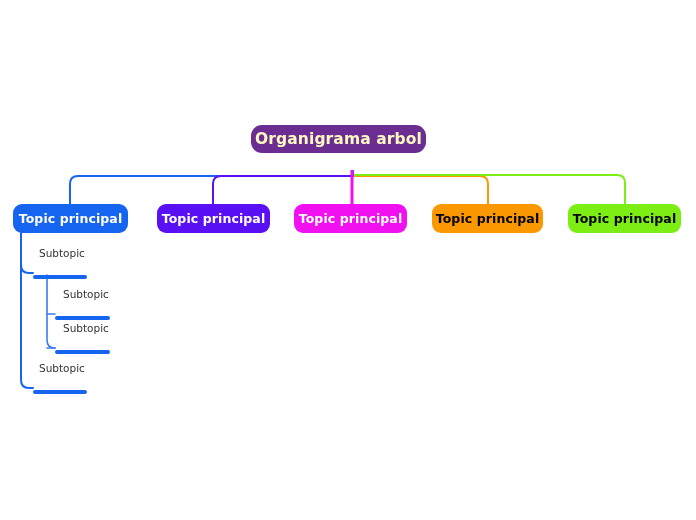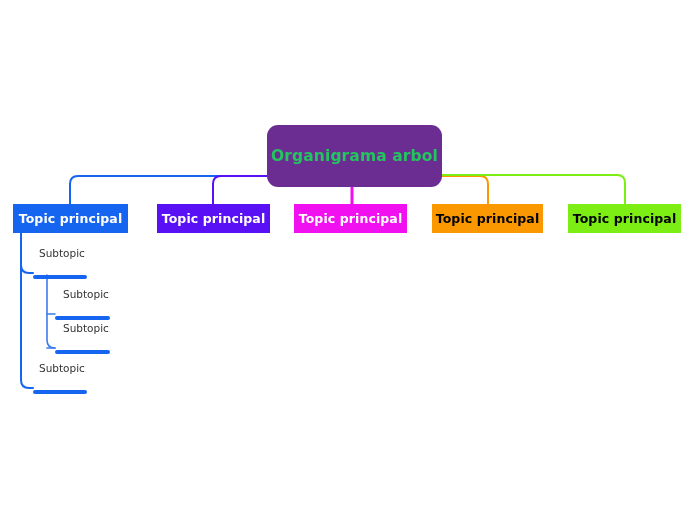--- a/index.html
+++ b/index.html
@@ -22,21 +22,21 @@
     width: 696px;
     height: 520px;
     pointer-events: none;
   }
   .node {
     position: absolute;
     box-sizing: border-box;
     display: flex;
     align-items: center;
     justify-content: center;
-    border-radius: 0;
+    border-radius: 9px;
     font-weight: bold;
     white-space: nowrap;
     letter-spacing: 0.1px;
   }
   .root-node {
     font-size: 15.5px;
     border-radius: 11px;
   }
   .topic-node {
     font-size: 12.5px;
@@ -86,21 +86,21 @@
 
     <path d="M 21 265 Q 21 273 29 273 L 33 273" stroke="#1565F0" stroke-width="2" fill="none" stroke-linecap="round"></path>
 
     <path d="M 47 275 L 47 340 Q 47 348 55 348 L 55 348" stroke="#3D7BEE" stroke-width="1.6" fill="none" stroke-linecap="round"></path>
 
     <path d="M 47 314 L 55 314" stroke="#3D7BEE" stroke-width="1.6" fill="none" stroke-linecap="round"></path>
 
     <path d="M 47 348 L 55 348" stroke="#3D7BEE" stroke-width="1.6" fill="none" stroke-linecap="round"></path>
   </svg>
 
-  <div class="node root-node" style="left: 267px; top: 125px; width: 175px; height: 62px; background: rgb(107, 45, 145); color: #22c55e;">
+  <div class="node root-node" style="left: 251px; top: 125px; width: 175px; height: 28px; background: rgb(107, 45, 145); color: #fef9c3;">
     <span>Organigrama arbol</span>
   </div>
 
   <div class="node topic-node" style="left: 13px; top: 204px; width: 115px; height: 29px; background: rgb(21, 101, 240); color: rgb(255, 255, 255);">
     <span>Topic principal</span>
   </div>
   <div class="node topic-node" style="left: 157px; top: 204px; width: 113px; height: 29px; background: rgb(90, 16, 245); color: rgb(255, 255, 255);">
     <span>Topic principal</span>
   </div>
   <div class="node topic-node" style="left: 294px; top: 204px; width: 113px; height: 29px; background: rgb(240, 16, 240); color: rgb(255, 255, 255);">

